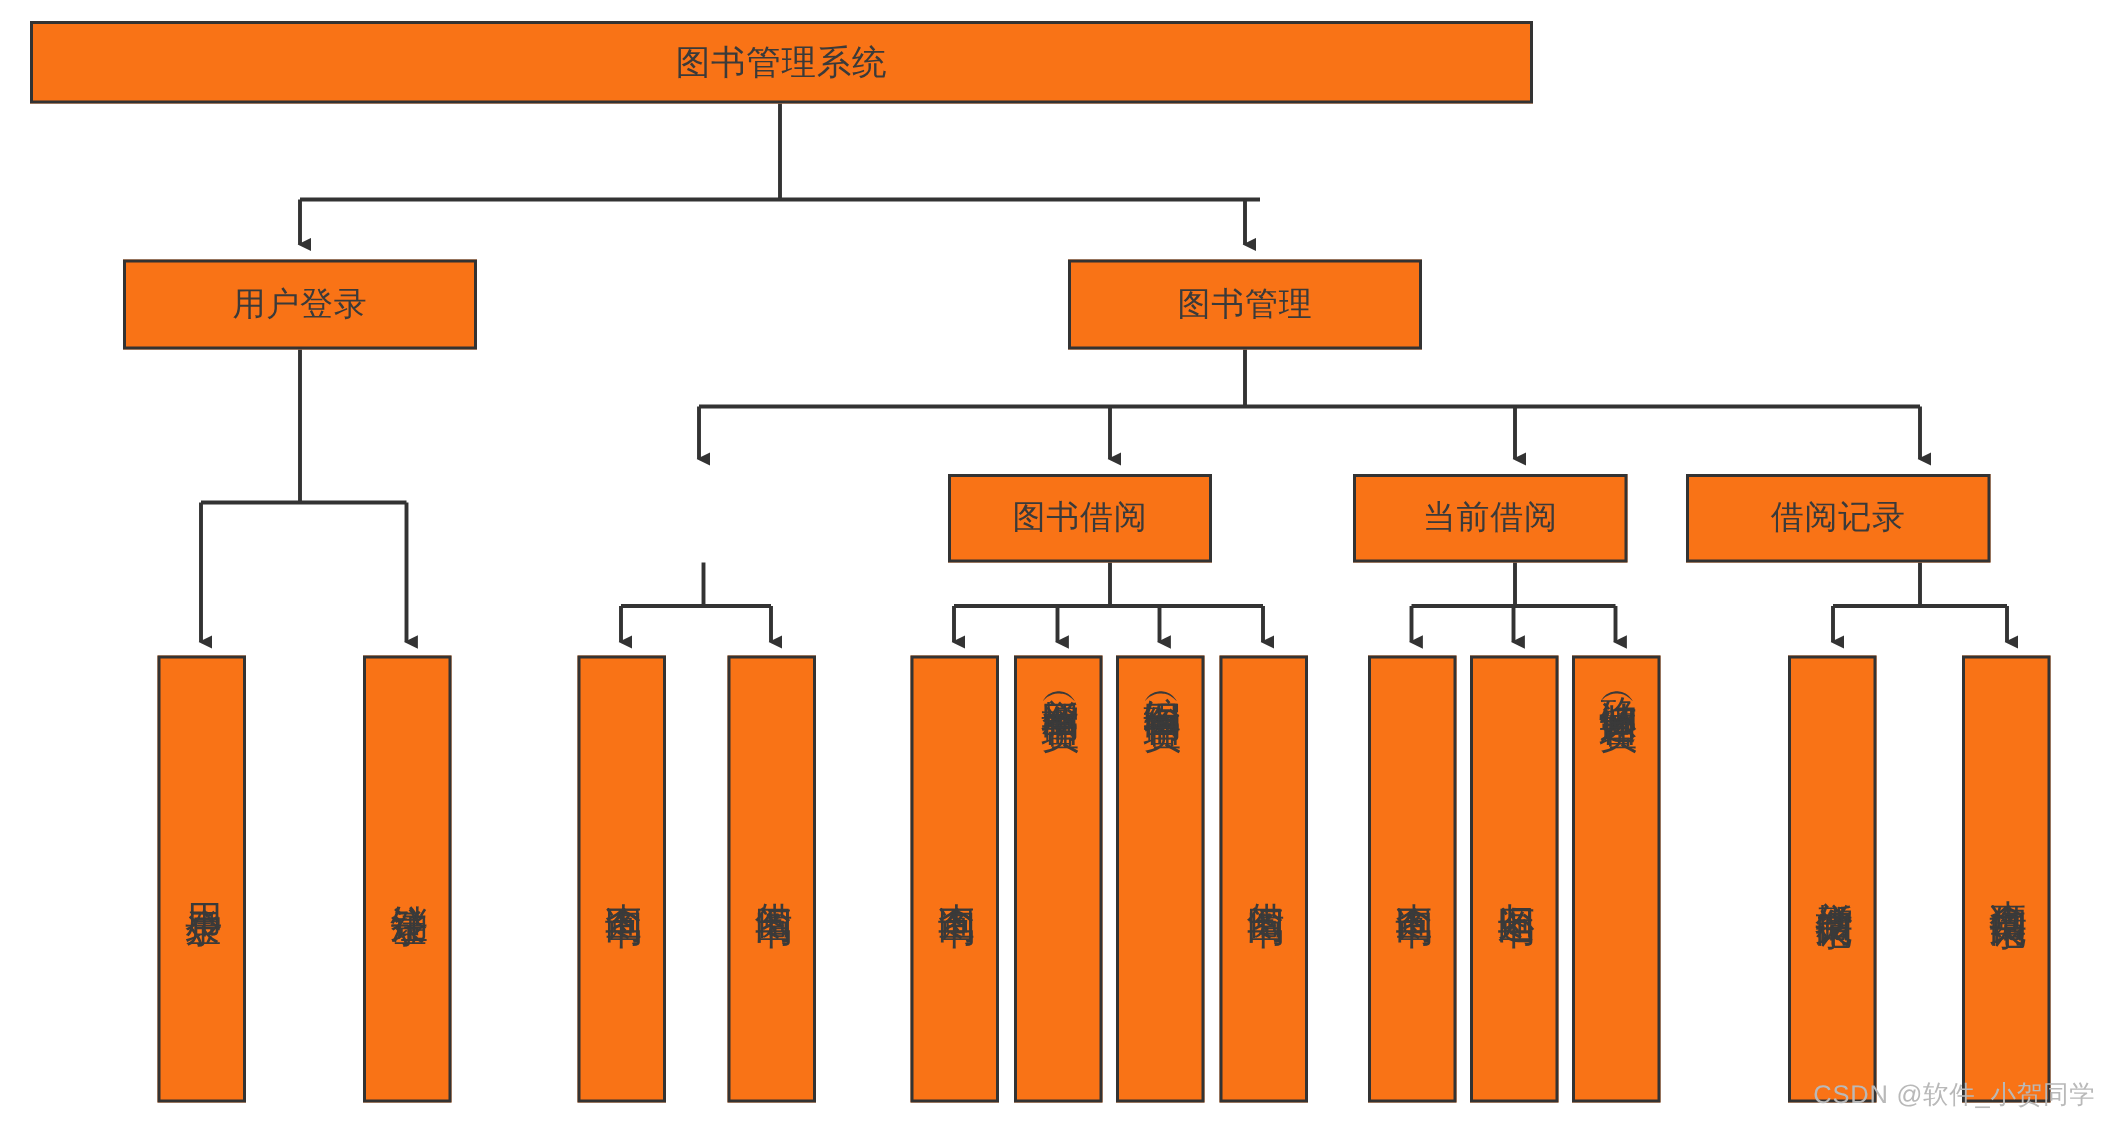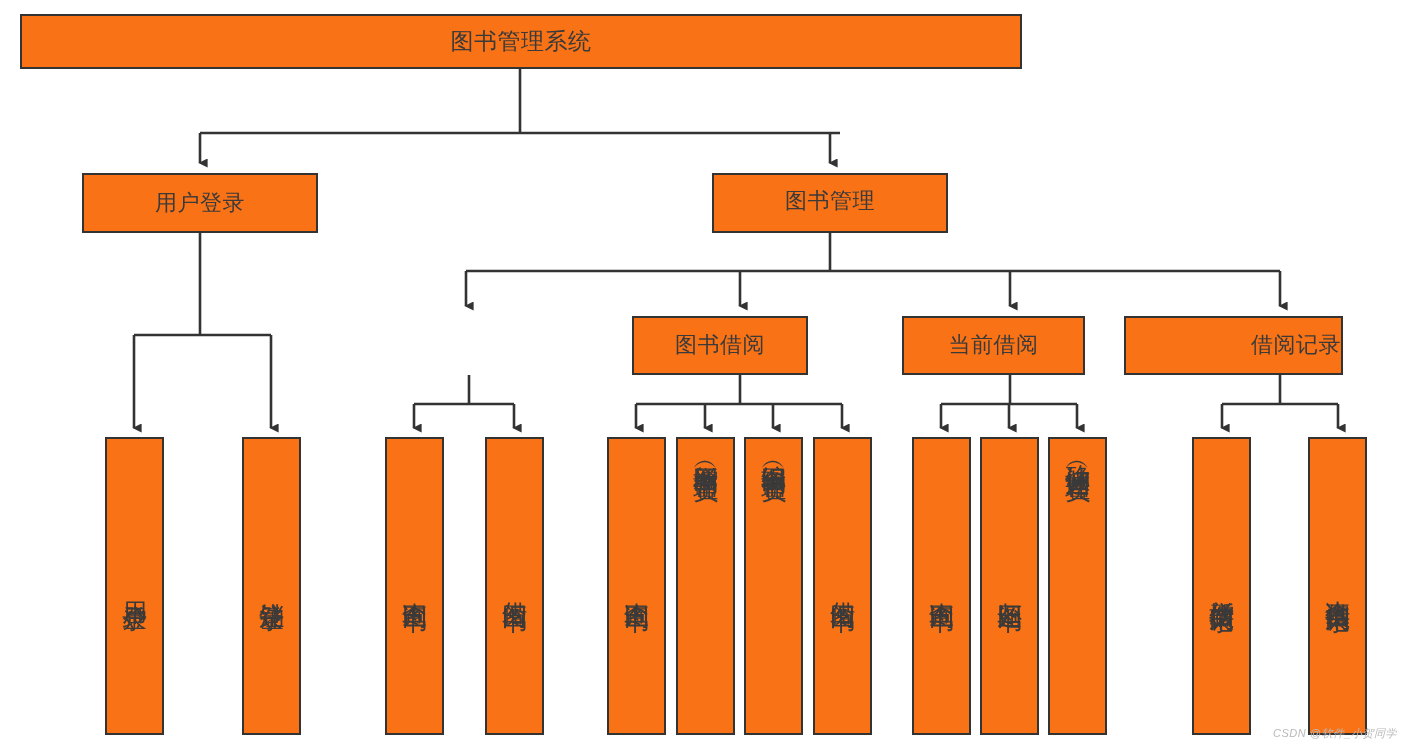--- a/index.html
+++ b/index.html
@@ -67,26 +67,25 @@
     -webkit-text-orientation: upright;
   }
   .node.v.mid {
     align-items: center;
     padding-top: 0;
   }
   .watermark {
     position: absolute;
     right: 8px;
     bottom: 6px;
-    font-size: 11px;
+    font-size: 17px;
     color: #b9b9b9;
     letter-spacing: 0.5px;
     z-index: 5;
     white-space: nowrap;
-    font-style: italic;
   }
 </style>
 </head>
 <body>
 
 <div id="canvas">
 
   <svg id="edges" viewBox="0 0 1405 747" xmlns="http://www.w3.org/2000/svg">
     <defs>
       <marker id="arrow" markerWidth="10" markerHeight="10" refX="4.5" refY="7.6" orient="auto" markerUnits="userSpaceOnUse">
@@ -137,31 +136,31 @@
     </g>
   </svg>
 
   <div class="node h root" style="left:20px; top:14px; width:1002px; height:55px;">
     <span class="label">图书管理系统</span>
   </div>
 
   <div class="node h" style="left:82px; top:173px; width:236px; height:60px;">
     <span class="label">用户登录</span>
   </div>
-  <div class="node h" style="left:712px; top:173px; width:236px; height:60px;font-family:Liberation Mono, monospace;">
+  <div class="node h" style="left:712px; top:173px; width:236px; height:60px;">
     <span class="label">图书管理</span>
   </div>
 
   <div class="node h" style="left:632px; top:316px; width:176px; height:59px;">
     <span class="label">图书借阅</span>
   </div>
   <div class="node h" style="left:902px; top:316px; width:183px; height:59px;">
     <span class="label">当前借阅</span>
   </div>
-  <div class="node h" style="left:1124px; top:316px; width:219px; height:59px;justify-content:flex-end;">
+  <div class="node h" style="left:1124px; top:316px; width:203px; height:59px;">
     <span class="label">借阅记录</span>
   </div>
 
   <div class="node v mid" style="left:105px; top:437px; width:59px; height:298px;">
     <span class="label">用户登录</span>
   </div>
   <div class="node v mid" style="left:242px; top:437px; width:59px; height:298px;">
     <span class="label">注销登录</span>
   </div>
 

